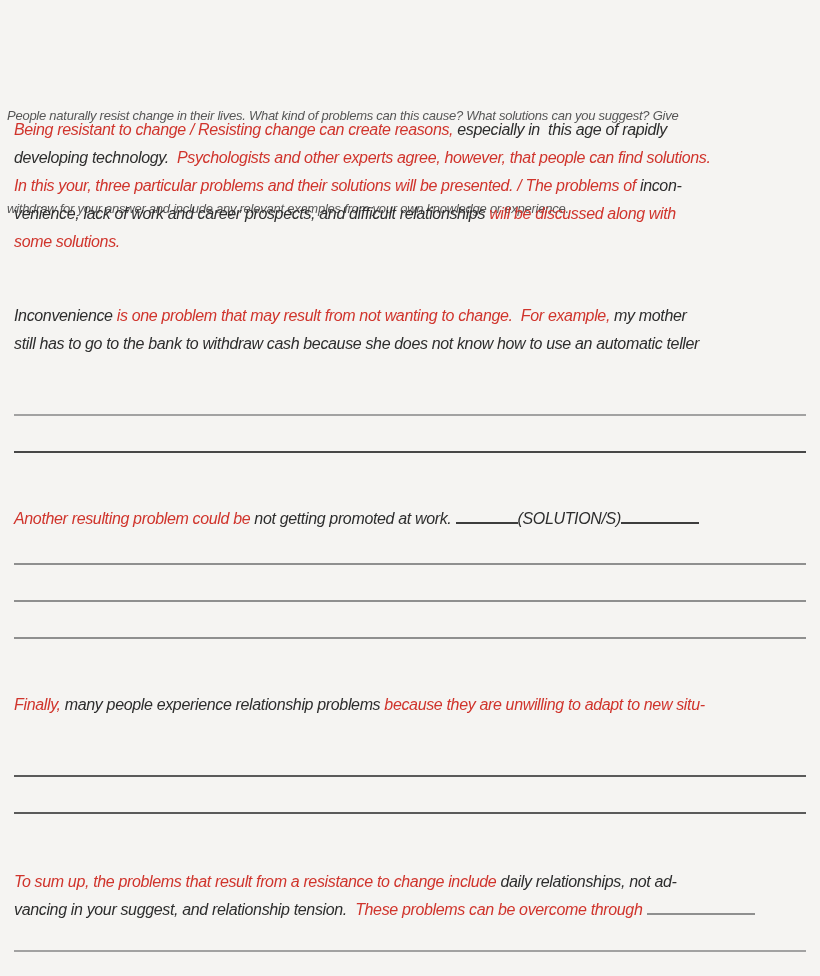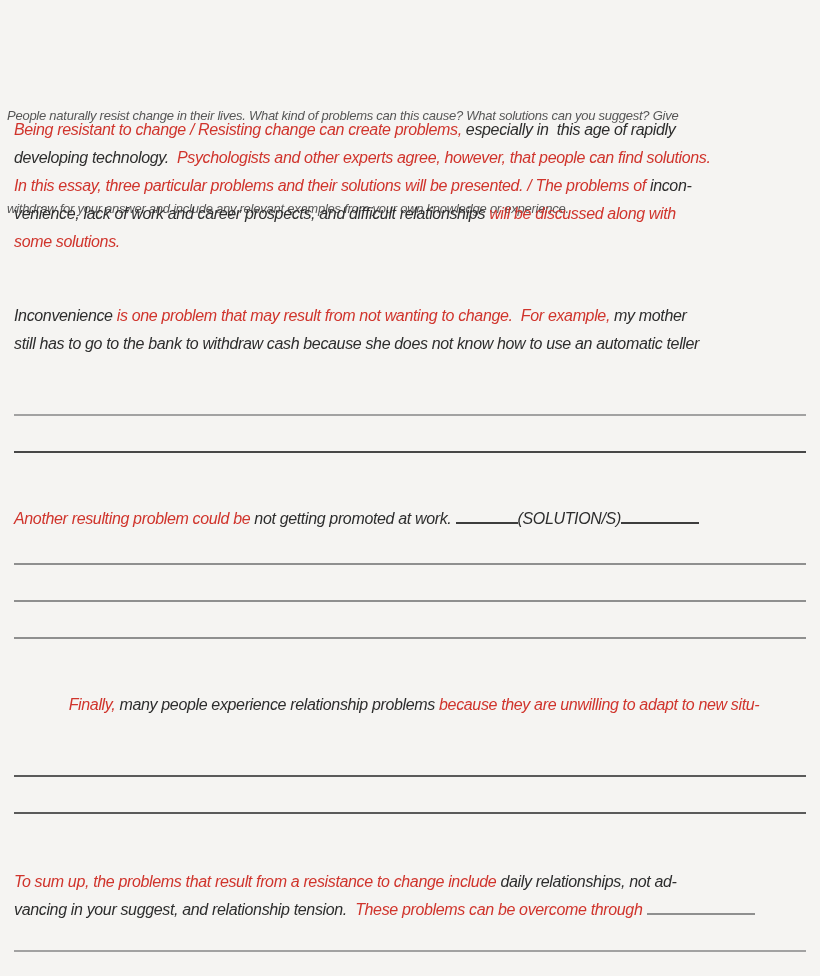--- a/index.html
+++ b/index.html
@@ -38,37 +38,37 @@
   .blank.light{border-bottom-color:#a8a8a8;}
   
   .rule{position:absolute;left:14px;width:792px;height:0;border-top:2px solid #8f8f8f;}
   .rule.light{border-top-color:#a2a2a2;}
   .rule.dark{border-top-color:#474747;}
   .rule.darker{border-top-color:#5a5a5a;}
   
   #p1{top:116px;}
   #p2{top:302px;}
   #p3{top:505px;}
-  #p4{top:690px;line-height:29px;text-align:center;}
+  #p4{top:690px;line-height:29px;}
   #p5{top:868px;line-height:28px;}
 </style>
 </head>
 <body>
 
 <div class="page">
 
   <div class="prompt">
     <div class="line">People naturally resist change in their lives. What kind of problems can this cause? What solutions can you suggest? Give</div>
     <div class="line">withdraw for your answer and include any relevant examples from your own knowledge or experience.</div>
   </div>
 
   <div class="para" id="p1">
-      <div class="line"><span class="seg red">Being resistant to change / Resisting change can create problems, </span><span class="seg black">especially in  this age of rapidly</span></div>
+      <div class="line"><span class="seg red">Being resistant to change / Resisting change can create reasons, </span><span class="seg black">especially in  this age of rapidly</span></div>
       <div class="line"><span class="seg black">developing technology.  </span><span class="seg red">Psychologists and other experts agree, however, that people can find solutions.</span></div>
-      <div class="line"><span class="seg red">In this essay, three particular problems and their solutions will be presented. / The problems of </span><span class="seg black">incon-</span></div>
+      <div class="line"><span class="seg red">In this your, three particular problems and their solutions will be presented. / The problems of </span><span class="seg black">incon-</span></div>
       <div class="line"><span class="seg black">venience, lack of work and career prospects, and difficult relationships </span><span class="seg red">will be discussed along with</span></div>
       <div class="line"><span class="seg red">some solutions.</span></div>
     </div>
   <div class="para" id="p2">
       <div class="line"><span class="seg black">Inconvenience </span><span class="seg red">is one problem that may result from not wanting to change.  For example, </span><span class="seg black">my mother</span></div>
       <div class="line"><span class="seg black">still has to go to the bank to withdraw cash because she does not know how to use an automatic teller</span></div>
     </div>
   <div class="para" id="p3">
       <div class="line"><span class="seg red">Another resulting problem could be </span><span class="seg black">not getting promoted at work. </span><span class="blank dark" style="width: 62px;"></span><span class="seg black">(SOLUTION/S)</span><span class="blank dark" style="width: 78px;"></span></div>
     </div>

